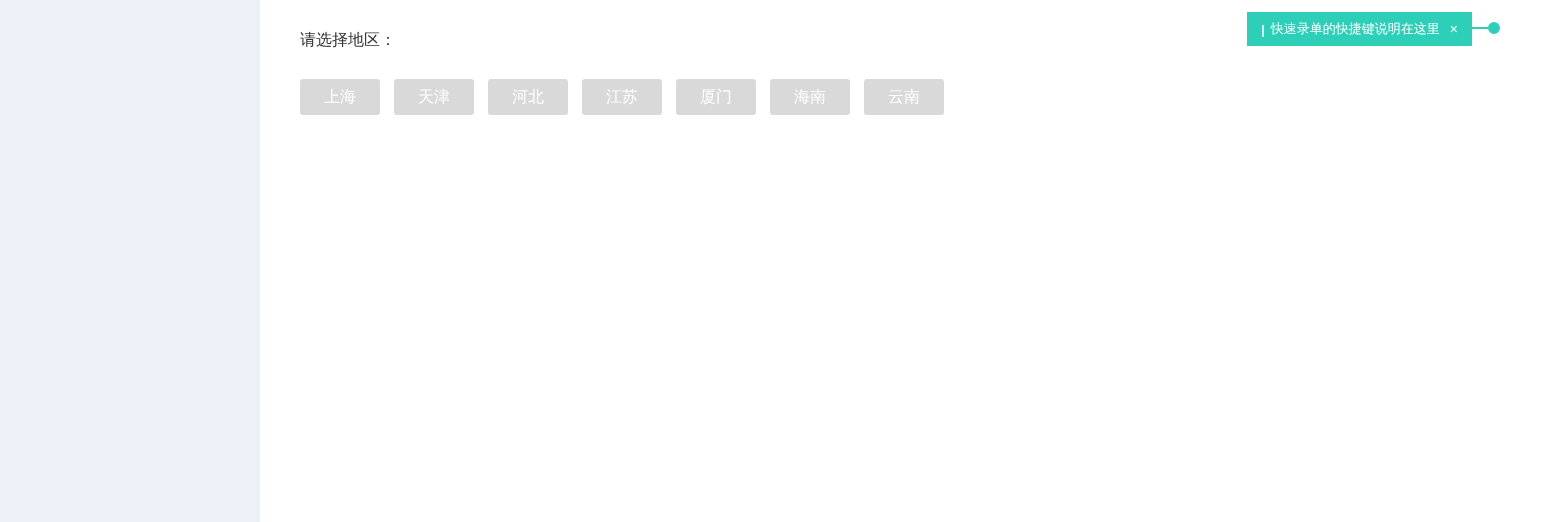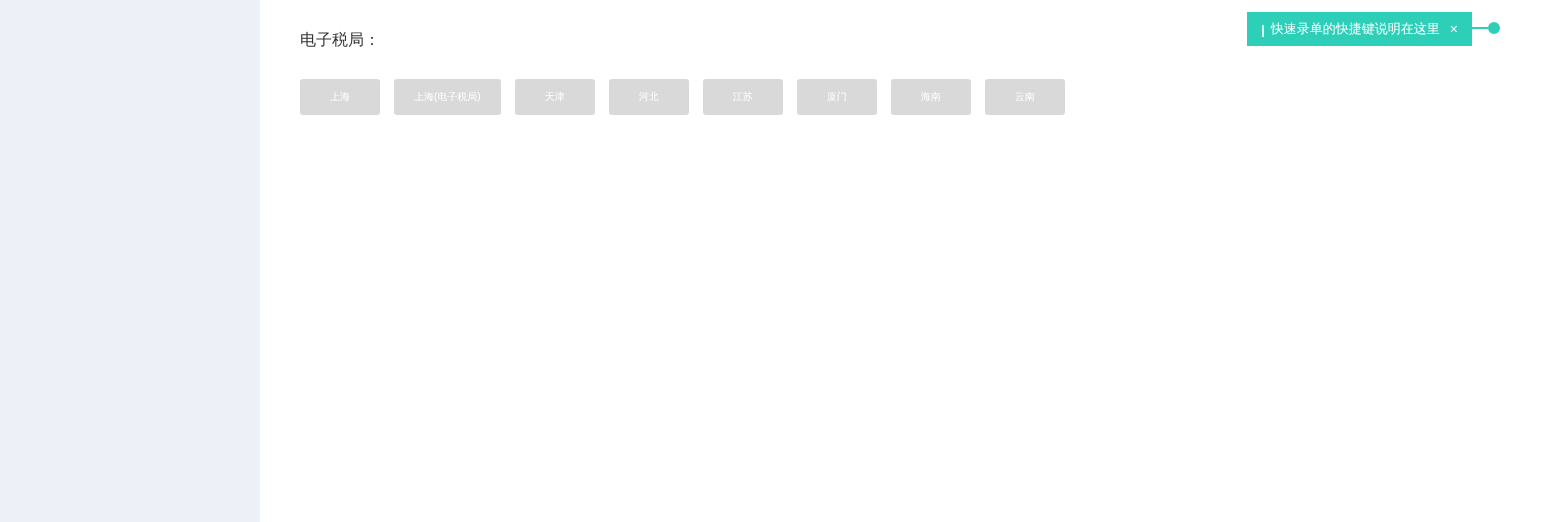--- a/index.html
+++ b/index.html
@@ -49,21 +49,21 @@
       gap: 14px;
     }
 
     .region-btn {
       padding: 0 20px;
       height: 36px;
       background: #d9d9d9;
       border: none;
       border-radius: 3px;
       color: #fff;
-      font-size: 10px;
+      font-size: 16px;
       cursor: pointer;
       min-width: 80px;
       font-family: "Microsoft YaHei", "PingFang SC", sans-serif;
     }
 
     
     .tooltip-banner {
       position: absolute;
       top: 12px;
       right: 90px;
@@ -112,26 +112,25 @@
       height: 2px;
       background: #2ecfb8;
     }
   </style>
 </head>
 <body>
 
 <div class="sidebar"></div>
 
 <div class="main-content">
-  <div class="page-title">电子税局：</div>
+  <div class="page-title">请选择地区：</div>
 
   <div class="region-buttons">
 
   <button class="region-btn">上海</button>
-      <button class="region-btn">上海(电子税局)</button>
       <button class="region-btn">天津</button>
       <button class="region-btn">河北</button>
       <button class="region-btn">江苏</button>
       <button class="region-btn">厦门</button>
       <button class="region-btn">海南</button>
       <button class="region-btn">云南</button>
     </div>
 </div>
 
 <div class="tooltip-banner">

